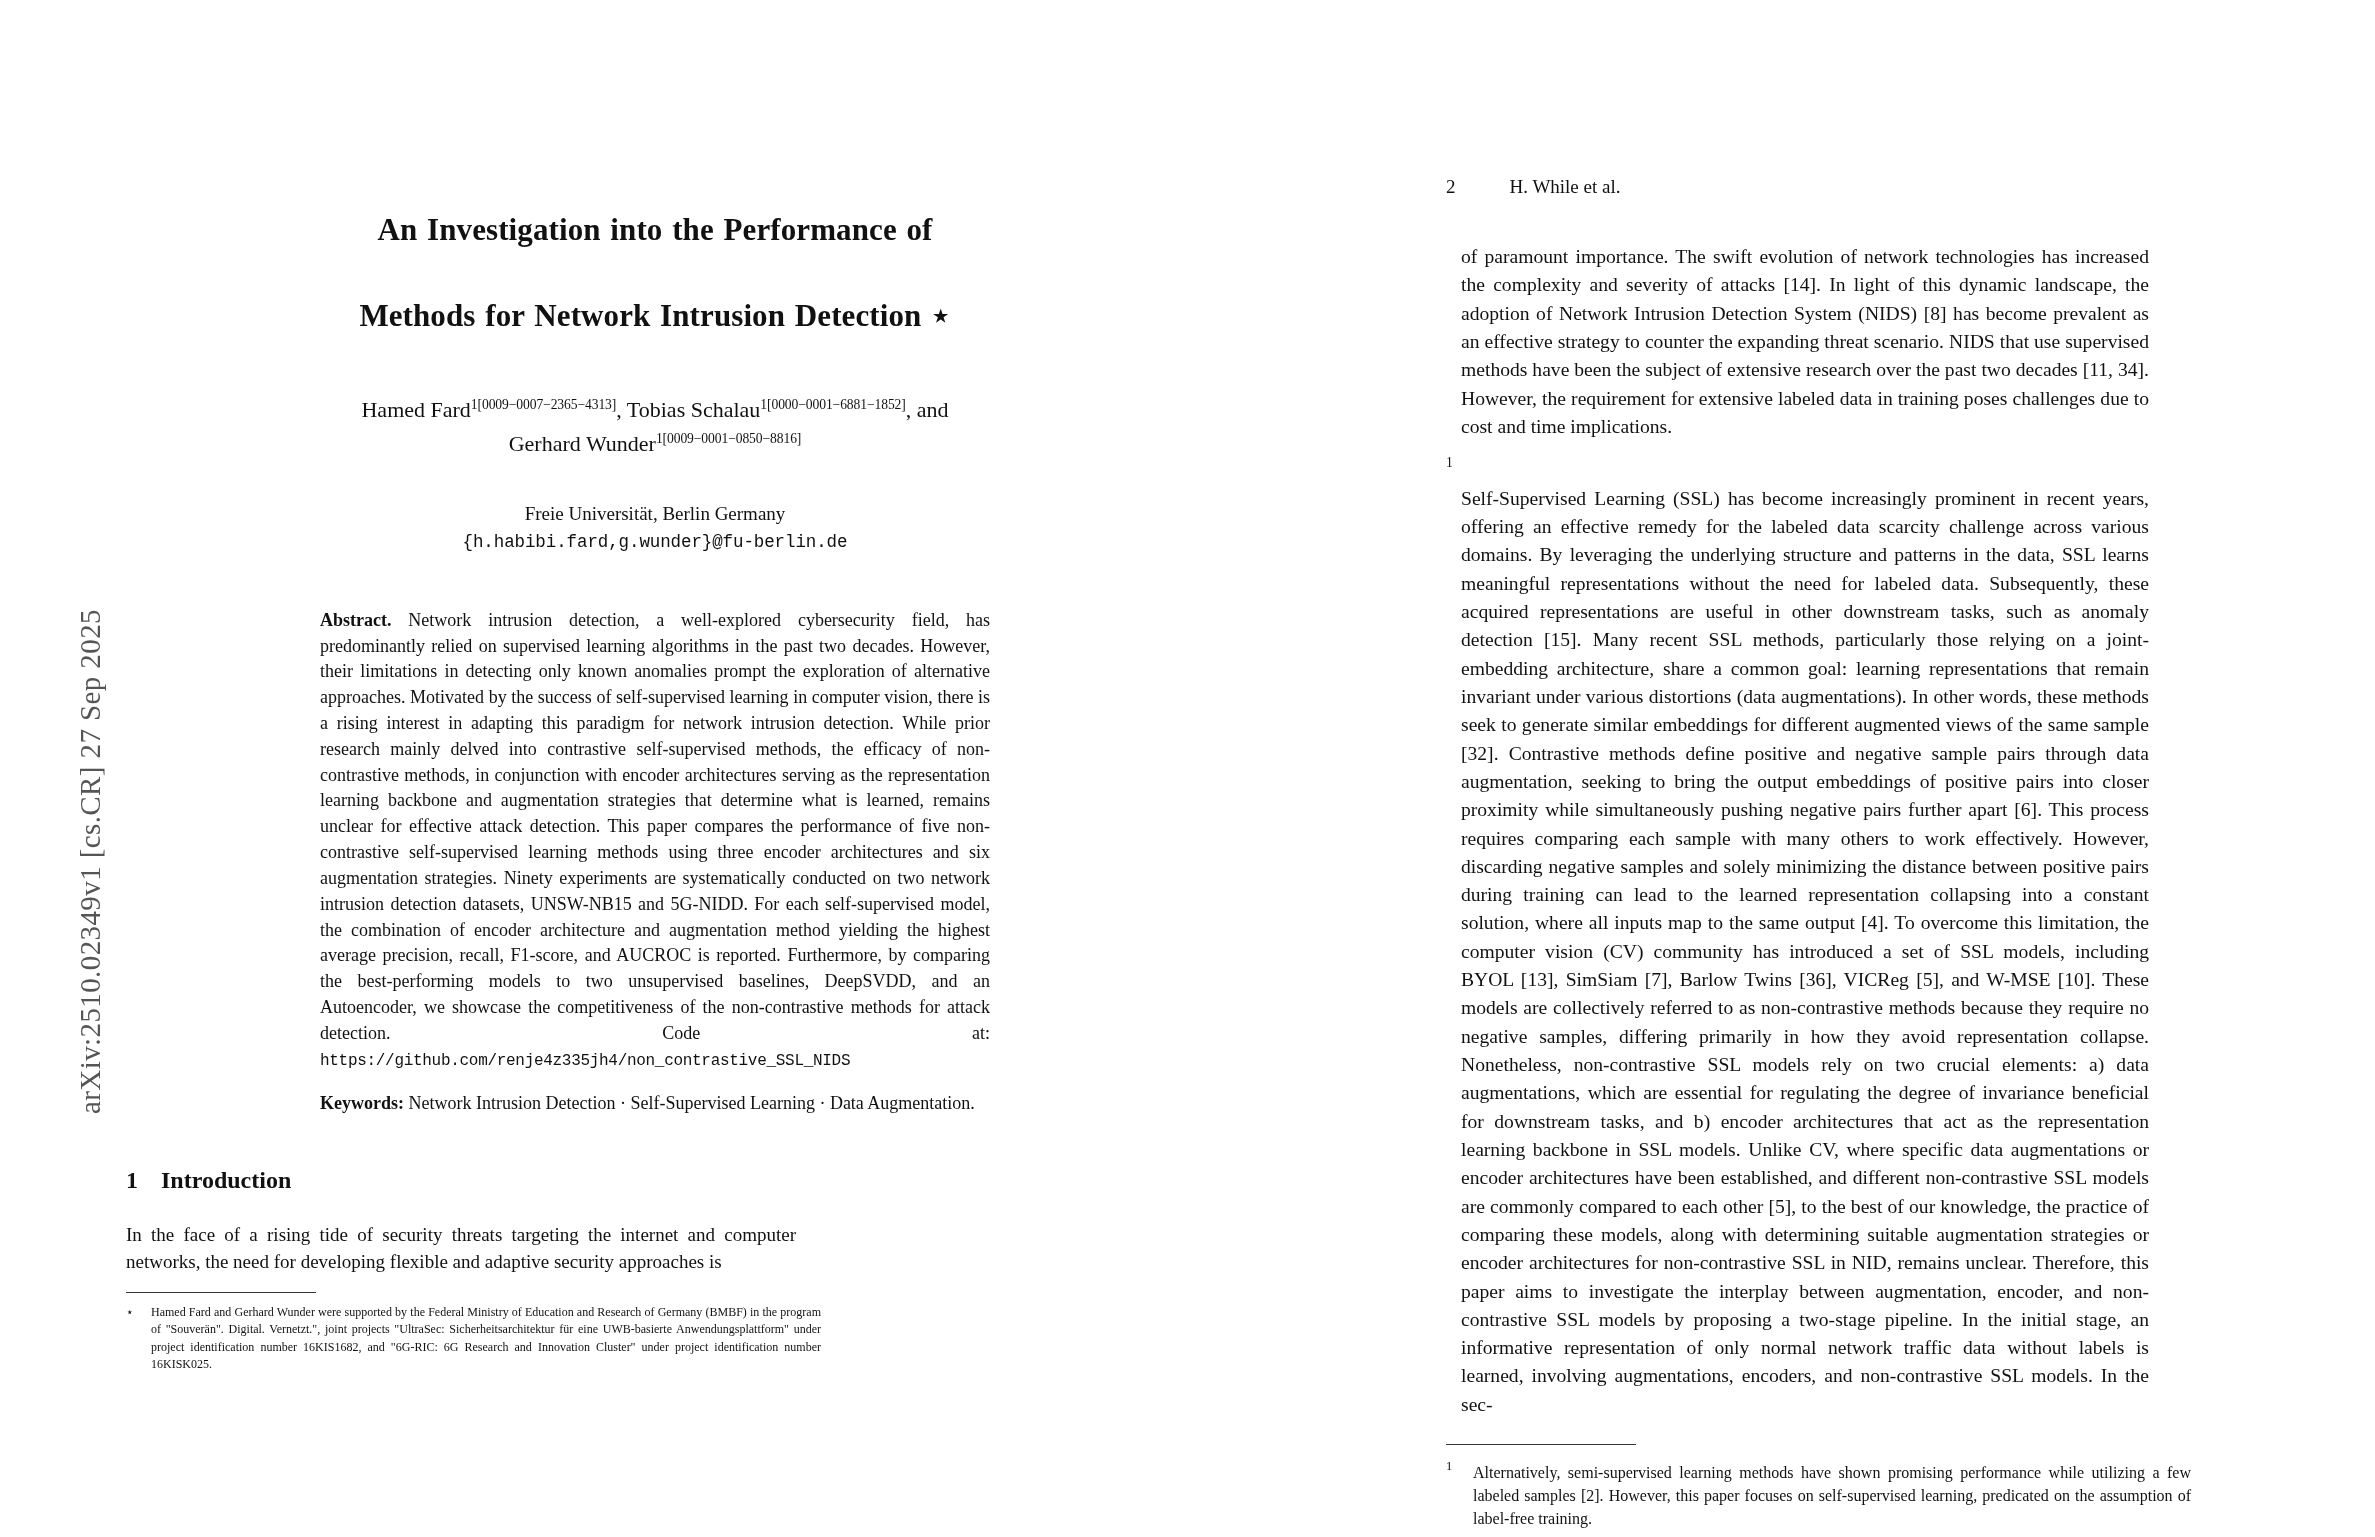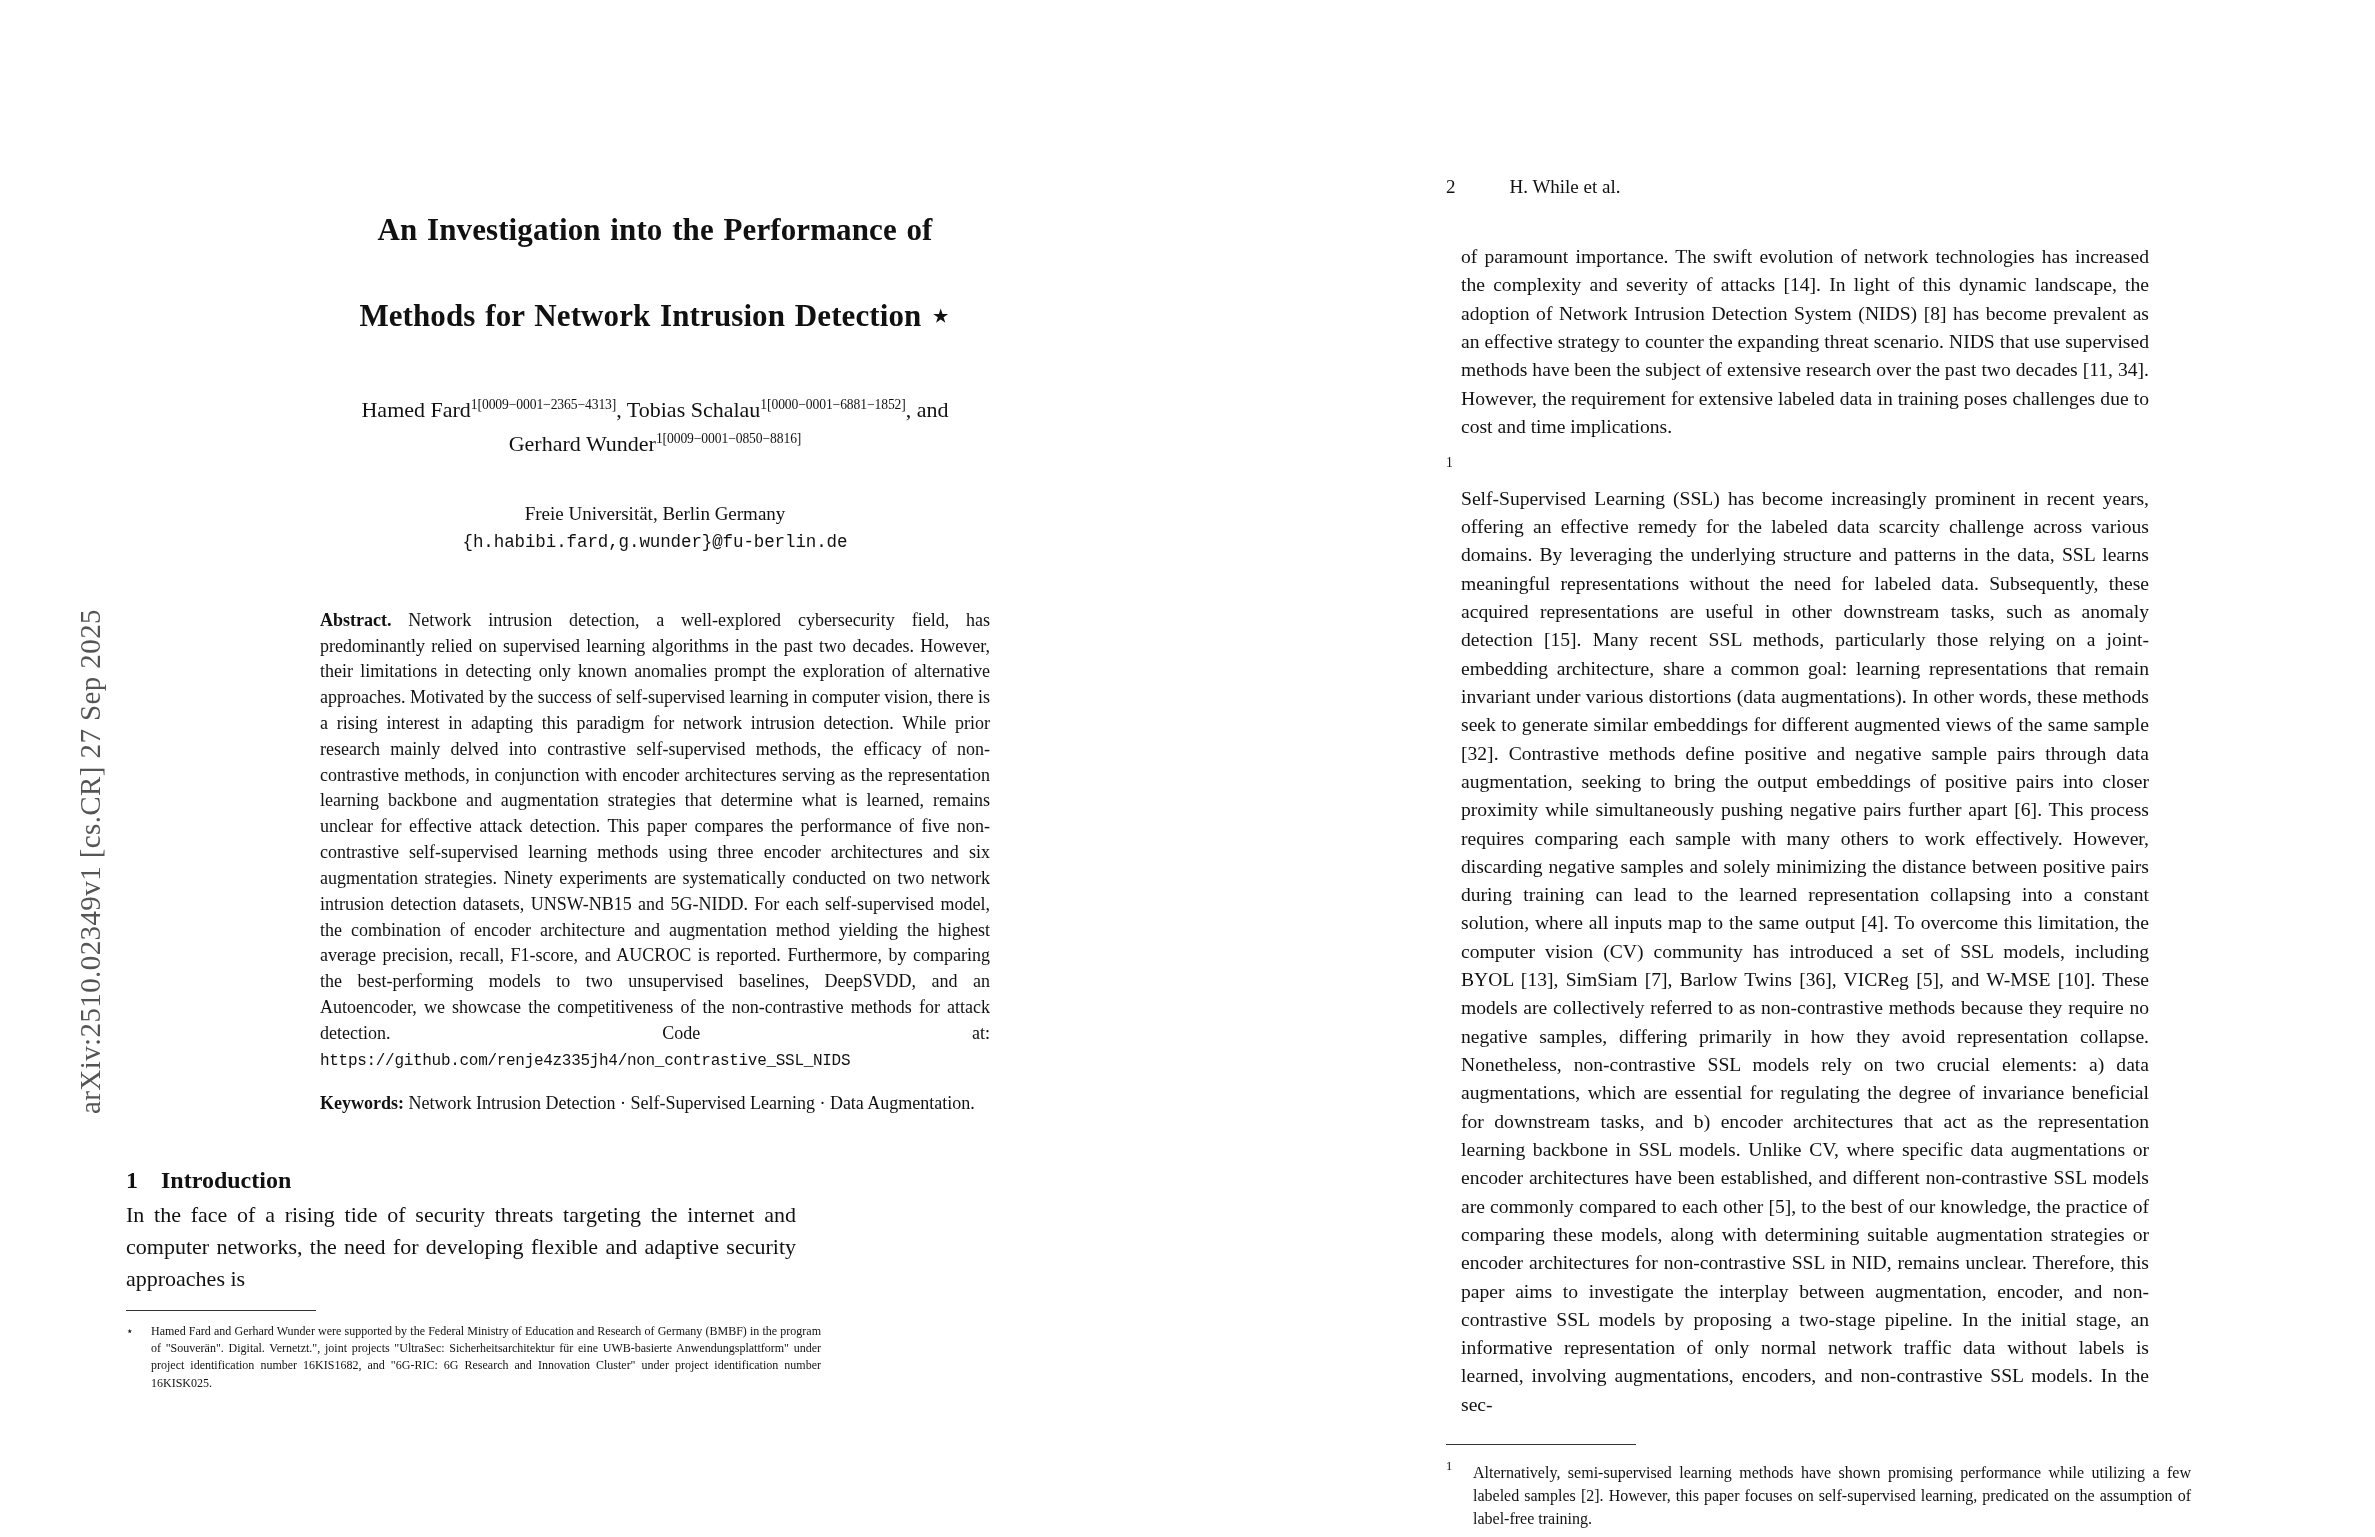--- a/index.html
+++ b/index.html
@@ -119,22 +119,22 @@
   }
 
   .section-heading {
     margin: 50px 0 0 0;
     font-size: 24px;
     font-weight: bold;
     display: flex;
     gap: 23px;
   }
   .section-body {
-    margin-top: 5px;
-    font-size: 22px;
+    margin-top: 27px;
+    font-size: 19px;
     line-height: 1.46;
     text-align: justify;
     text-justify: inter-word;
     width: 670px;
   }
 
   .footnote-rule {
     width: 190px;
     height: 0;
     border-top: 1.4px solid #333;
@@ -220,21 +220,21 @@
 
     <div class="title-block">
       <h1 class="paper-title">
         <span>An Investigation into the Performance of</span><br>
         <br>
         <span>Methods for Network Intrusion Detection ⋆</span>
       </h1>
     </div>
 
     <div class="authors-block">
-      <span class="nowrap"><span>Hamed Fard</span><span class="orcid">1[0009−0001−2365−4313]</span></span><span>, </span><span class="nowrap"><span>Tobias Schalau</span><span class="orcid">1[0000−0001−6881−1852]</span></span><span>, and</span><br>
+      <span class="nowrap"><span>Hamed Fard</span><span class="orcid">1[0009−0007−2365−4313]</span></span><span>, </span><span class="nowrap"><span>Tobias Schalau</span><span class="orcid">1[0000−0001−6881−1852]</span></span><span>, and</span><br>
       <span class="nowrap"><span>Gerhard Wunder</span><span class="orcid">1[0009−0001−0850−8816]</span></span>
     </div>
 
     <div class="affiliation-block">
       <div>Freie Universität, Berlin Germany</div>
       <div class="email-line">{h.habibi.fard,g.wunder}@fu-berlin.de</div>
     </div>
 
     <div class="abstract-block">
       <span class="lead">Abstract.</span><span> Network intrusion detection, a well-explored cybersecurity field, has predominantly relied on supervised learning algorithms in the past two decades. However, their limitations in detecting only known anomalies prompt the exploration of alternative approaches. Motivated by the success of self-supervised learning in computer vision, there is a rising interest in adapting this paradigm for network intrusion detection. While prior research mainly delved into contrastive self-supervised methods, the efficacy of non-contrastive methods, in conjunction with encoder architectures serving as the representation learning backbone and augmentation strategies that determine what is learned, remains unclear for effective attack detection. This paper compares the performance of five non-contrastive self-supervised learning methods using three encoder architectures and six augmentation strategies. Ninety experiments are systematically conducted on two network intrusion detection datasets, UNSW-NB15 and 5G-NIDD. For each self-supervised model, the combination of encoder architecture and augmentation method yielding the highest average precision, recall, F1-score, and AUCROC is reported. Furthermore, by comparing the best-performing models to two unsupervised baselines, DeepSVDD, and an Autoencoder, we showcase the competitiveness of the non-contrastive methods for attack detection. Code at: </span><span class="code-url">https://github.com/renje4z335jh4/non_contrastive_SSL_NIDS</span>

